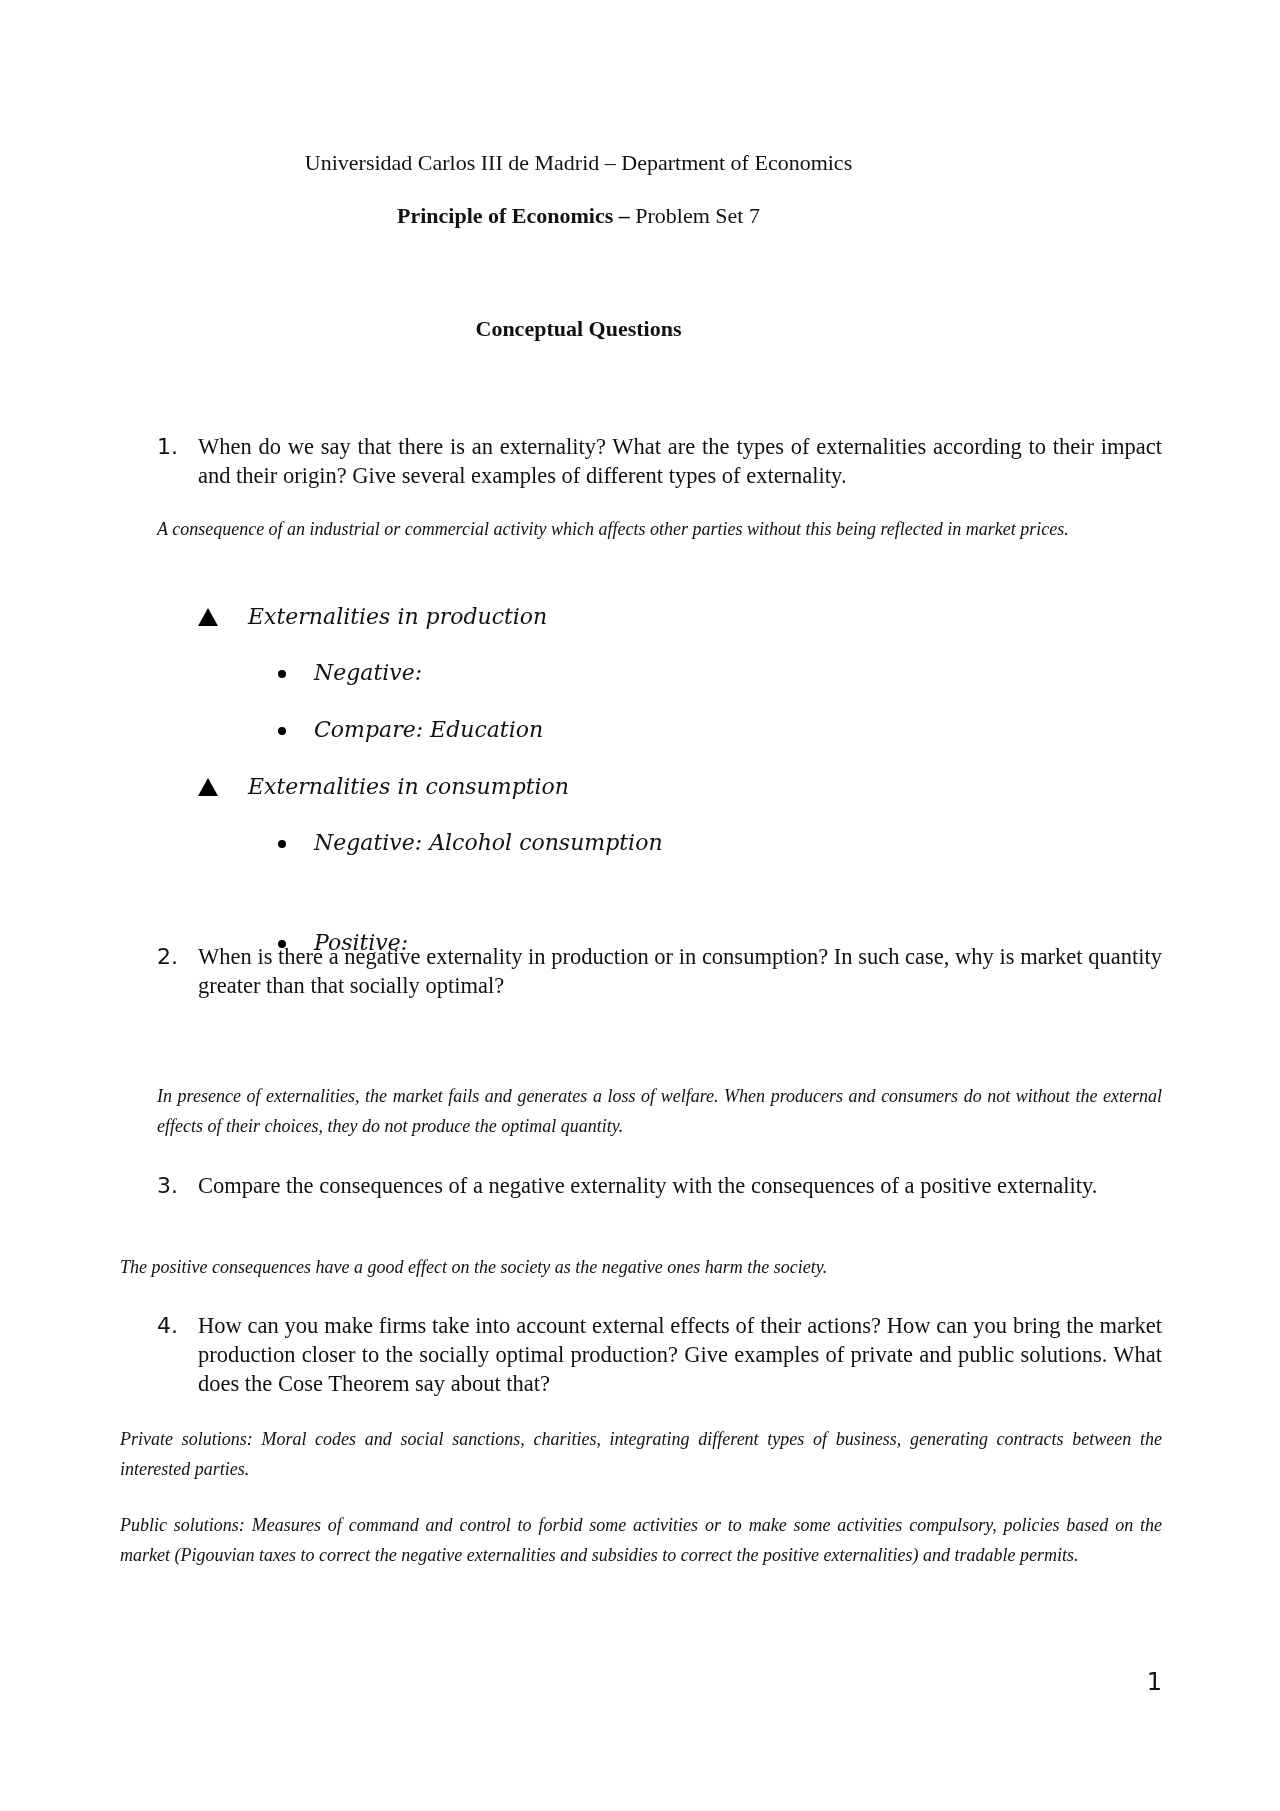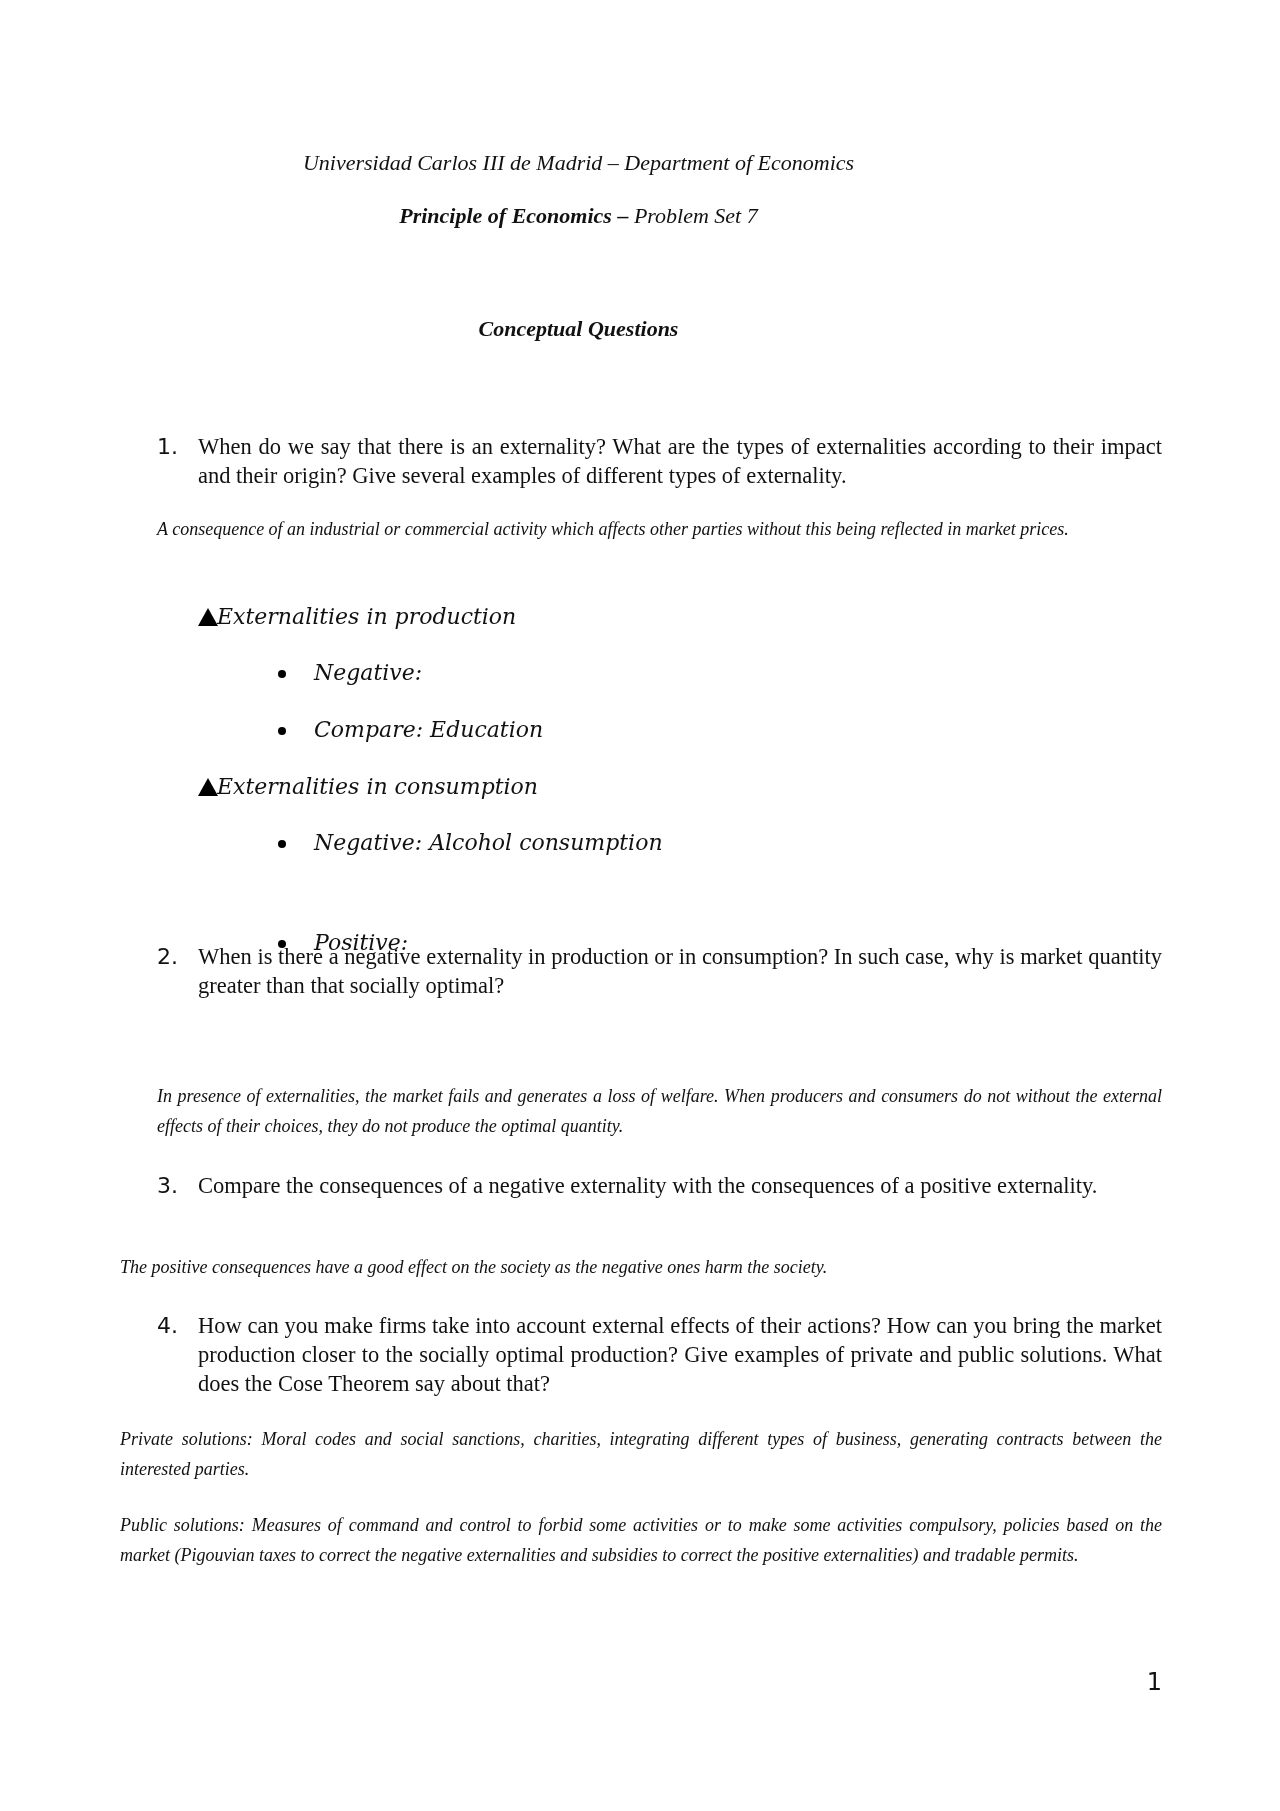--- a/index.html
+++ b/index.html
@@ -1,37 +1,37 @@
 <!DOCTYPE html>
 <html><head>
 <meta charset="utf-8">
 <style>
   html, body { margin: 0; padding: 0; background: #ffffff; }
   body { width: 1280px; height: 1811px; position: relative; overflow: hidden; color: #111; }
   .page { position: absolute; left: 0; top: 0; width: 1280px; height: 1811px; background: #fff; }
   .serif { font-family: "Liberation Serif", "DejaVu Serif", serif; }
   .sans-num { font-family: "DejaVu Sans", sans-serif; }
-  .center { position: absolute; left: 0; width: 1157px; text-align: center; font-style: italic; }
+  .center { position: absolute; left: 0; width: 1157px; text-align: center; }
   .hdr1 { top: 150px; font-size: 22px; }
   .hdr2 { top: 203px; font-size: 22px; }
   .hdr2 b { font-weight: bold; }
   .section { top: 316px; font-size: 22px; font-weight: bold; }
 
   .q { position: absolute; left: 157px; width: 1005px; font-size: 22.5px; line-height: 29px; }
   .q .num { position: absolute; left: 0; top: 0; font-size: 22px; }
   .q .txt { margin-left: 41px; text-align: justify; text-align-last: left; }
 
   .ans { position: absolute; font-style: italic; font-size: 18px; line-height: 30px; text-align: justify; text-align-last: left; }
   .ans.indent { left: 157px; width: 1005px; }
   .ans.full { left: 120px; width: 1042px; }
 
   .lvl1 { position: absolute; left: 198px; font-size: 22px; font-style: italic; font-family: "DejaVu Serif", serif; }
   .lvl1 .tri { position: absolute; left: 0; top: 4px; width: 0; height: 0;
                border-left: 10px solid transparent; border-right: 10px solid transparent; border-bottom: 18px solid #000; }
-  .lvl1 .lbl { margin-left: 19px; white-space: nowrap; }
+  .lvl1 .lbl { margin-left: 50px; white-space: nowrap; }
 
   .lvl2 { position: absolute; left: 278px; font-size: 22px; font-style: italic; font-family: "DejaVu Serif", serif; }
   .lvl2 .dot { position: absolute; left: 0; top: 10px; width: 8px; height: 8px; border-radius: 50%; background: #000; }
   .lvl2 .lbl { margin-left: 36px; white-space: nowrap; }
 
   .pagenum { position: absolute; left: 1100px; width: 62px; top: 1668px; text-align: right; font-size: 24px; }
 </style>
 </head>
 <body>
 

